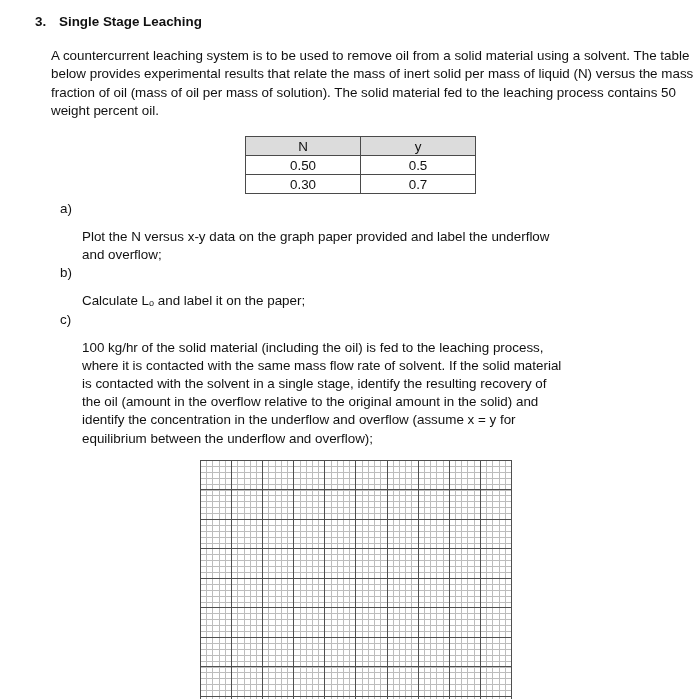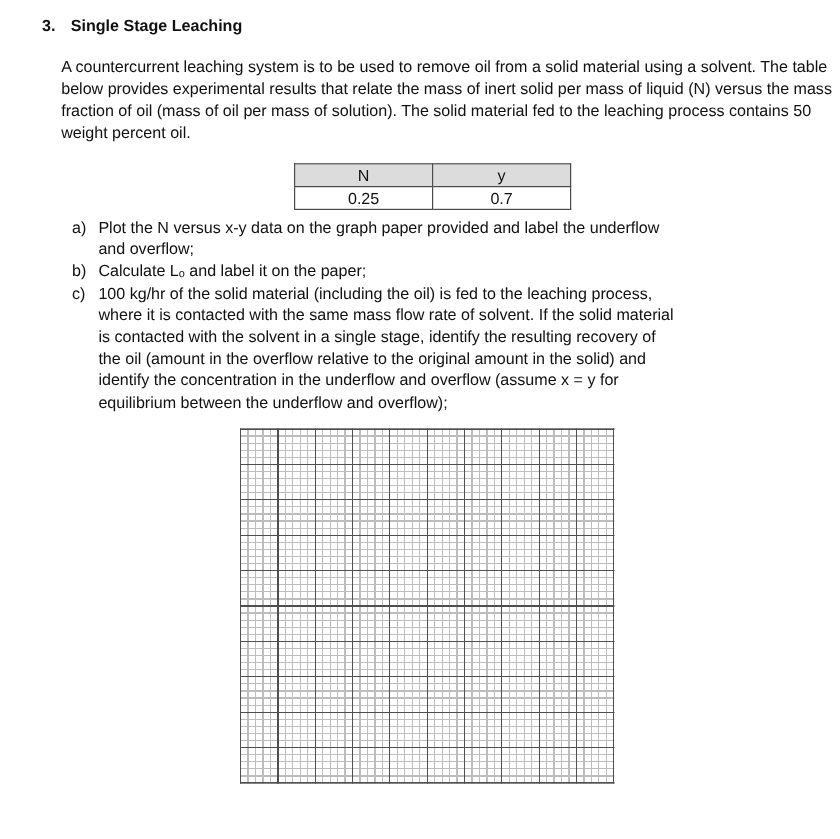--- a/index.html
+++ b/index.html
@@ -55,20 +55,21 @@
   .part {
     display: flex;
     margin-left: 25px;
   }
   .part-label {
     flex: 0 0 22px;
     width: 22px;
   }
   .part-text {
     width: 594px;
+    margin-top: 28px;
   }
   .graph-paper {
     width: 312px;
     height: 296px;
     margin: 12px 0 0 165px;
     background-color: #ffffff;
     background-image:
       repeating-linear-gradient(to right,  #4f4f4f 0 1px, transparent 1px 31.1px),
       repeating-linear-gradient(to bottom, #4f4f4f 0 1px, transparent 1px 29.5px),
       repeating-linear-gradient(to right,  #bdbdbd 0 1px, transparent 1px 6.22px),
@@ -88,21 +89,25 @@
 
   <table class="data-table">
     <thead>
       <tr>
         <th>N</th>
         <th>y</th>
       </tr>
     </thead>
     <tbody>
       <tr>
-        <td>0.25</td>
+        <td>0.50</td>
+        <td>0.5</td>
+      </tr>
+      <tr>
+        <td>0.30</td>
         <td>0.7</td>
       </tr>
     </tbody>
   </table>
 
   <div class="parts">
     <div class="part">
       <span class="part-label">a)</span>
       <span class="part-text">Plot the N versus x-y data on the graph paper provided and label the underflow and overflow;</span>
     </div>

